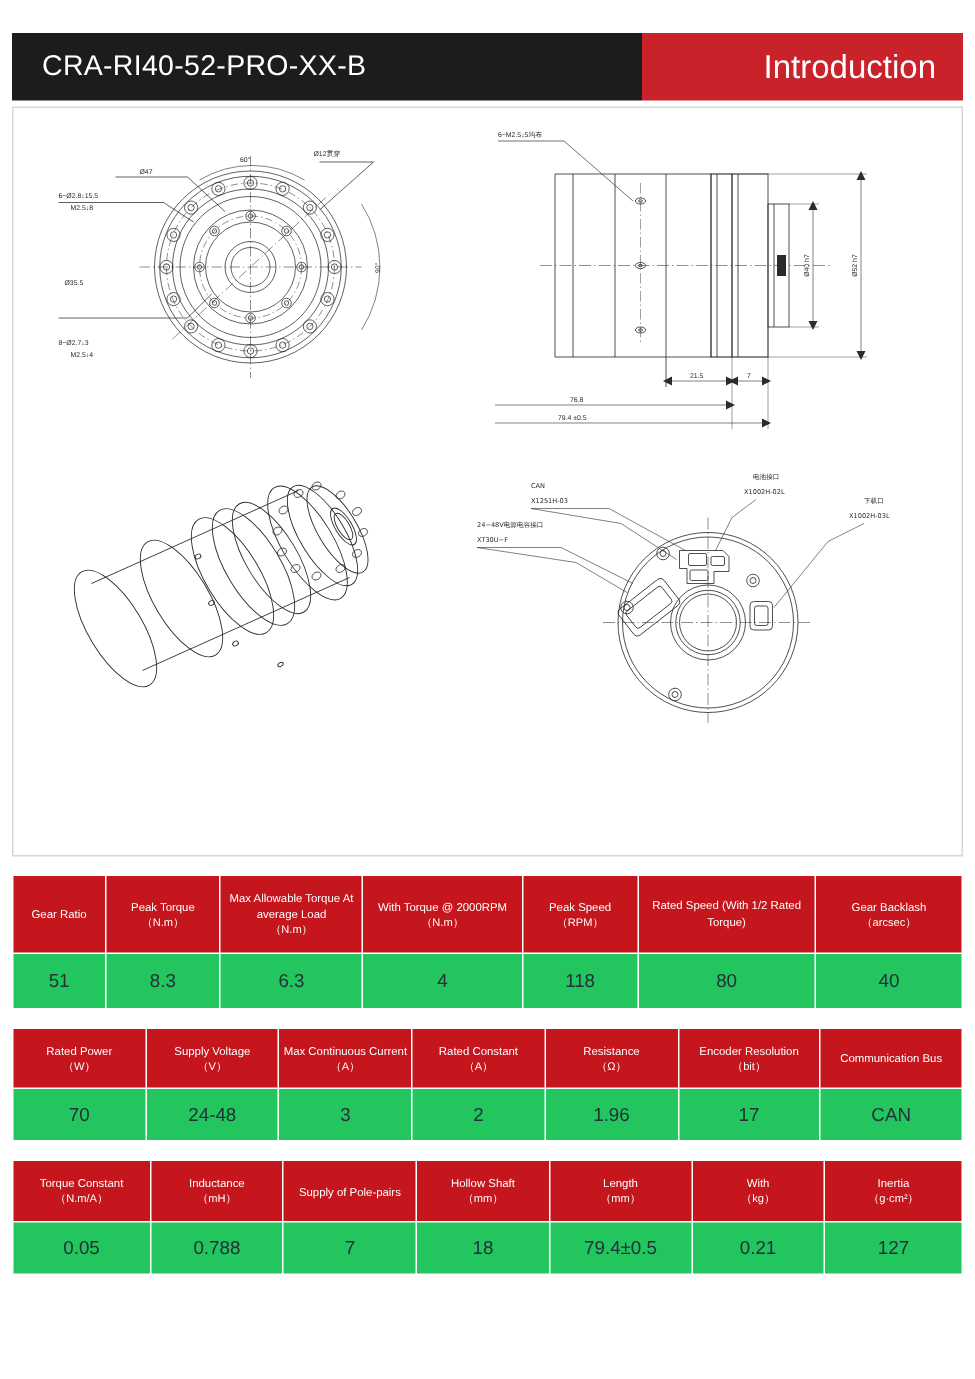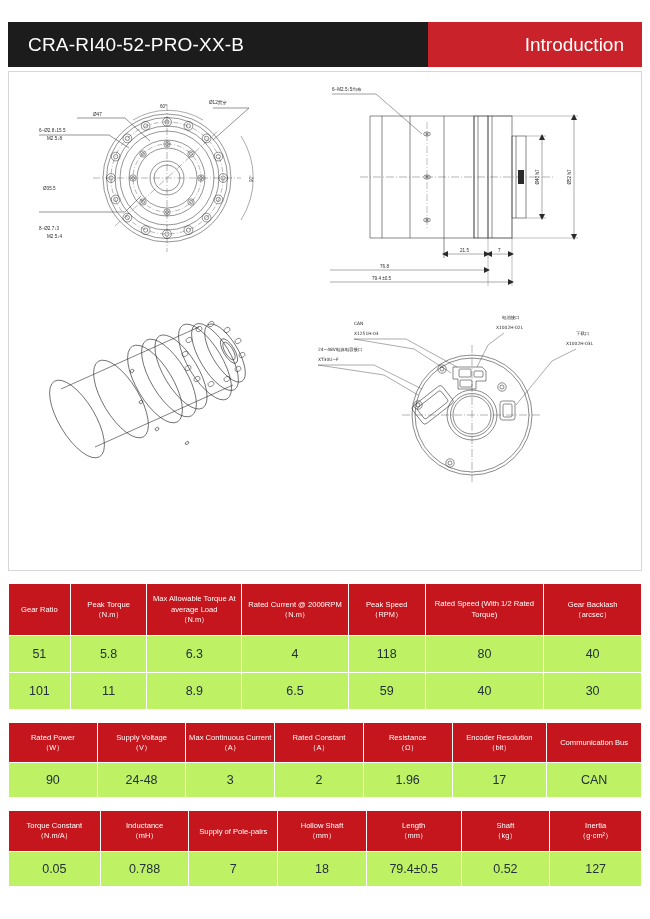--- a/index.html
+++ b/index.html
@@ -14,21 +14,21 @@
   
   .header{display:flex;height:45px;margin:22px 8px 0 8px;}
   .header-left{
     flex:0 0 400px;background:#1d1c1c;color:#fff;
     display:flex;align-items:center;padding-left:20px;
     font-size:19px;letter-spacing:.2px;font-weight:400;
   }
   .header-right{
     flex:1 1 auto;background:#c9222a;color:#fff;
     display:flex;align-items:center;justify-content:flex-end;
-    padding-right:18px;font-size:19px;font-weight:400;
+    padding-right:18px;font-size:22px;font-weight:400;
   }
 
   
   .panel{
     position:relative;margin:4px 8px 0 8px;height:500px;
     background:#fff;border:1px solid #d7d7d7;box-sizing:border-box;
   }
   .view{position:absolute;}
   .dwg{display:block;}
   .lbl{font-size:4.6px;fill:#2b2b2b;font-family:"Liberation Sans",sans-serif;}
@@ -39,21 +39,21 @@
     width:634px;margin:12px 8px 0 8px;
     border-collapse:separate;border-spacing:1px;
     table-layout:fixed;
   }
   .tbl th{
     background:#c4161c;color:#ffffff;
     font-size:7.6px;font-weight:400;line-height:1.45;
     padding:9px 2px;text-align:center;vertical-align:middle;
   }
   .tbl td{
-    background:#bef264;color:#24303a;
+    background:#22c55e;color:#24303a;
     font-size:12.5px;font-weight:400;
     padding:10px 2px;text-align:center;vertical-align:middle;
   }
   .tbl.t1 td{padding:11px 2px;}
   .unit{display:block;font-size:7.4px;}
 </style>
 </head>
 <body>
 
 <div class="page">
@@ -333,91 +333,82 @@
     </div>
 
   </div>
 
   <table class="tbl t1">
     <thead>
       <tr>
         <th style="width:9.5%"><span>Gear Ratio</span><span class="unit"></span></th>
         <th style="width:12%"><span>Peak Torque</span><span class="unit">（N.m）</span></th>
         <th style="width:15%"><span>Max Allowable Torque At average Load</span><span class="unit">（N.m）</span></th>
-        <th style="width:17%"><span>Rated Current @ 2000RPM</span><span class="unit">（N.m）</span></th>
+        <th style="width:17%"><span>With Torque @ 2000RPM</span><span class="unit">（N.m）</span></th>
         <th style="width:12%"><span>Peak Speed</span><span class="unit">（RPM）</span></th>
         <th style="width:19%"><span>Rated Speed (With 1/2 Rated Torque)</span><span class="unit"></span></th>
         <th style="width:15.5%"><span>Gear Backlash</span><span class="unit">（arcsec）</span></th>
       </tr>
     </thead>
     <tbody>
       <tr>
         <td>51</td>
-        <td>5.8</td>
+        <td>8.3</td>
         <td>6.3</td>
         <td>4</td>
         <td>118</td>
         <td>80</td>
         <td>40</td>
-      </tr>
-      <tr>
-        <td>101</td>
-        <td>11</td>
-        <td>8.9</td>
-        <td>6.5</td>
-        <td>59</td>
-        <td>40</td>
-        <td>30</td>
       </tr>
     </tbody>
   </table>
 
   <table class="tbl t2">
     <thead>
       <tr>
         <th style="width:14%"><span>Rated Power</span><span class="unit">（W）</span></th>
         <th style="width:14%"><span>Supply Voltage</span><span class="unit">（V）</span></th>
         <th style="width:14%"><span>Max Continuous Current</span><span class="unit">（A）</span></th>
         <th style="width:14%"><span>Rated Constant</span><span class="unit">（A）</span></th>
         <th style="width:14%"><span>Resistance</span><span class="unit">（Ω）</span></th>
         <th style="width:15%"><span>Encoder Resolution</span><span class="unit">（bit）</span></th>
         <th style="width:15%"><span>Communication Bus</span><span class="unit"></span></th>
       </tr>
     </thead>
     <tbody>
       <tr>
-        <td>90</td>
+        <td>70</td>
         <td>24-48</td>
         <td>3</td>
         <td>2</td>
         <td>1.96</td>
         <td>17</td>
         <td>CAN</td>
       </tr>
     </tbody>
   </table>
 
   <table class="tbl t3">
     <thead>
       <tr>
         <th style="width:14.5%"><span>Torque Constant</span><span class="unit">（N.m/A）</span></th>
         <th style="width:14%"><span>Inductance</span><span class="unit">（mH）</span></th>
         <th style="width:14%"><span>Supply of Pole-pairs</span><span class="unit"></span></th>
         <th style="width:14%"><span>Hollow Shaft</span><span class="unit">（mm）</span></th>
         <th style="width:15%"><span>Length</span><span class="unit">（mm）</span></th>
-        <th style="width:14%"><span>Shaft</span><span class="unit">（kg）</span></th>
+        <th style="width:14%"><span>With</span><span class="unit">（kg）</span></th>
         <th style="width:14.5%"><span>Inertia</span><span class="unit">（g·cm²）</span></th>
       </tr>
     </thead>
     <tbody>
       <tr>
         <td>0.05</td>
         <td>0.788</td>
         <td>7</td>
         <td>18</td>
         <td>79.4±0.5</td>
-        <td>0.52</td>
+        <td>0.21</td>
         <td>127</td>
       </tr>
     </tbody>
   </table>
 
 </div>
 
 </body></html>

